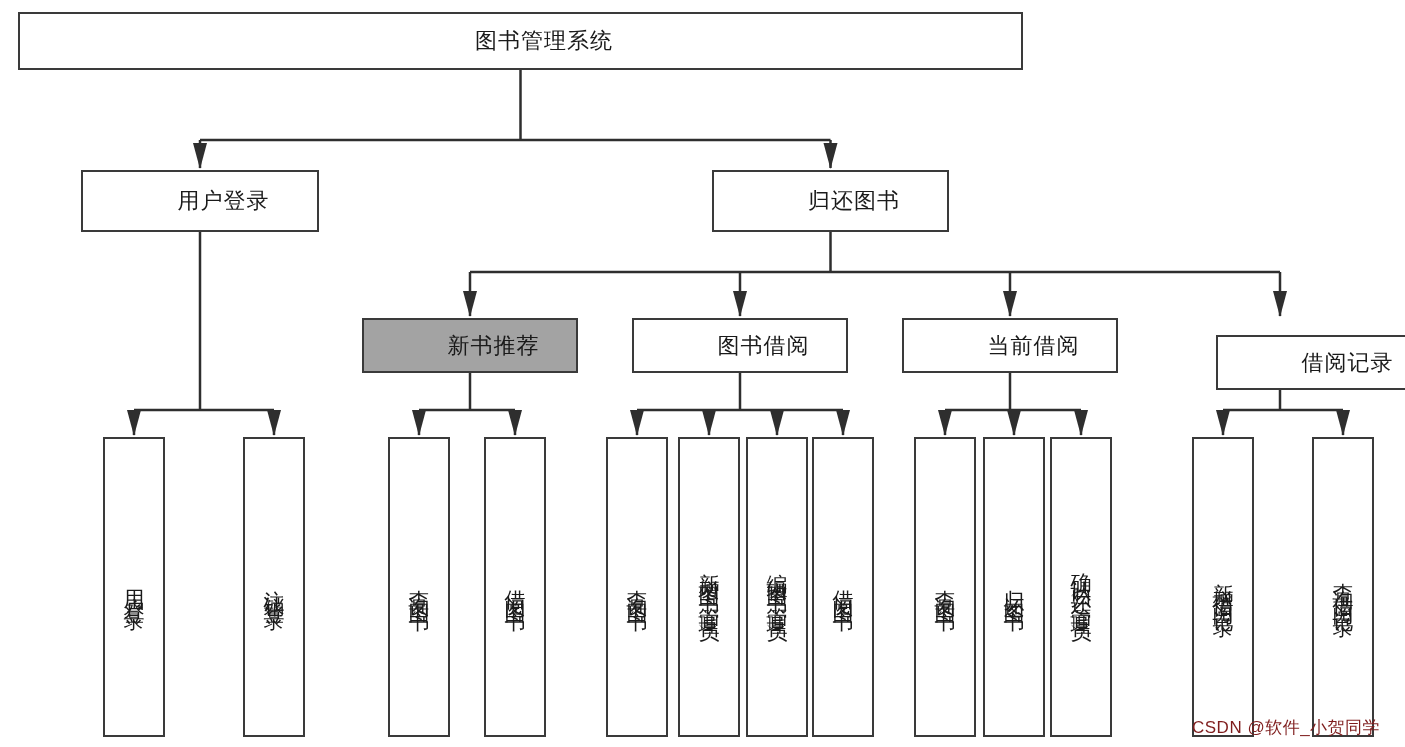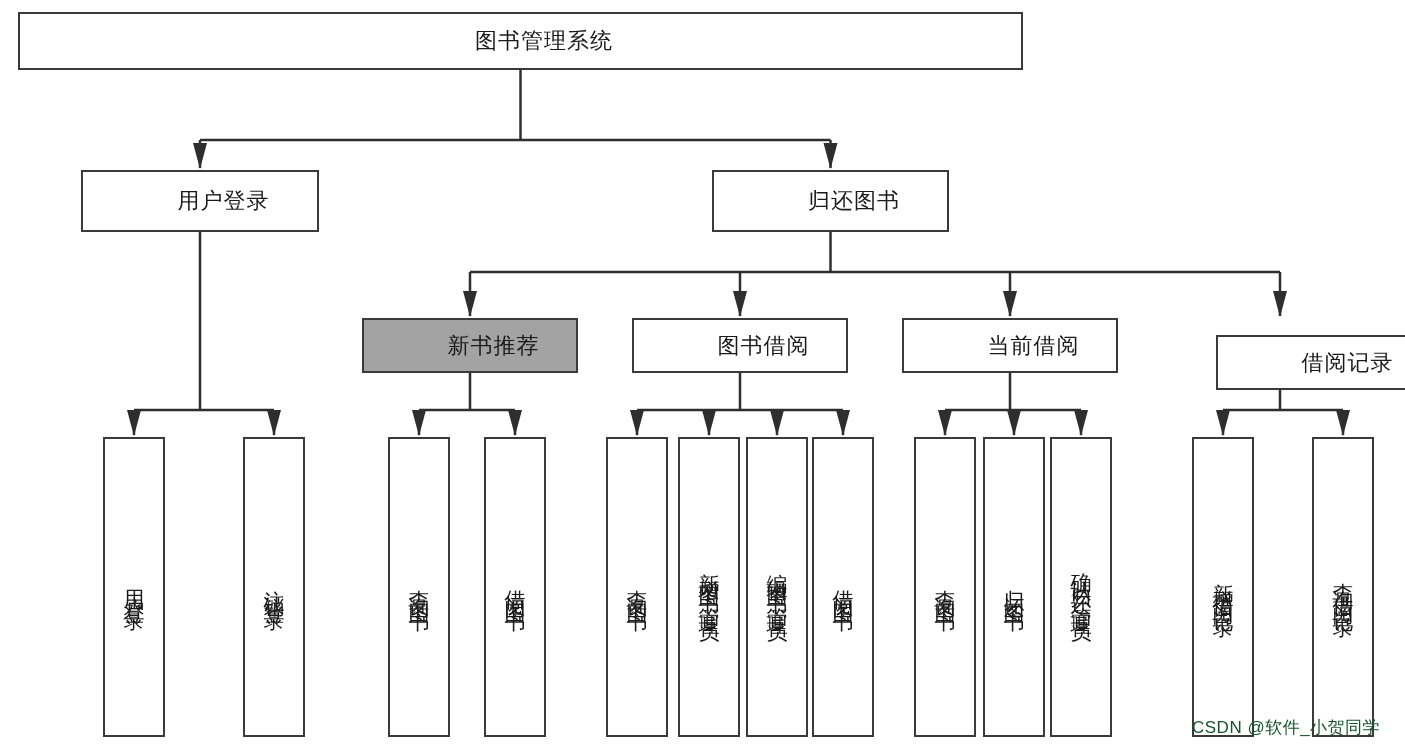--- a/index.html
+++ b/index.html
@@ -175,14 +175,14 @@
       <div class="node vert" style="left: 1050px; top: 437px; width: 62px; height: 300px; border-color: rgb(58, 58, 58); background: rgb(255, 255, 255); color: rgb(26, 26, 26);">
         <span class="vlabel">确认归还（管理员）</span>
       </div>
       <div class="node vert" style="left: 1192px; top: 437px; width: 62px; height: 300px; border-color: rgb(58, 58, 58); background: rgb(255, 255, 255); color: rgb(26, 26, 26);">
         <span class="vlabel">新增借阅记录</span>
       </div>
       <div class="node vert" style="left: 1312px; top: 437px; width: 62px; height: 300px; border-color: rgb(58, 58, 58); background: rgb(255, 255, 255); color: rgb(26, 26, 26);">
         <span class="vlabel">查询借阅记录</span>
       </div>
     </div>
-  <div class="watermark" style="left: 1192px; top: 716px; color: #14532d;">CSDN @软件_小贺同学</div>
+  <div class="watermark" style="left: 1192px; top: 716px; color: #7f1d1d;">CSDN @软件_小贺同学</div>
 </div>
 
 </body></html>

